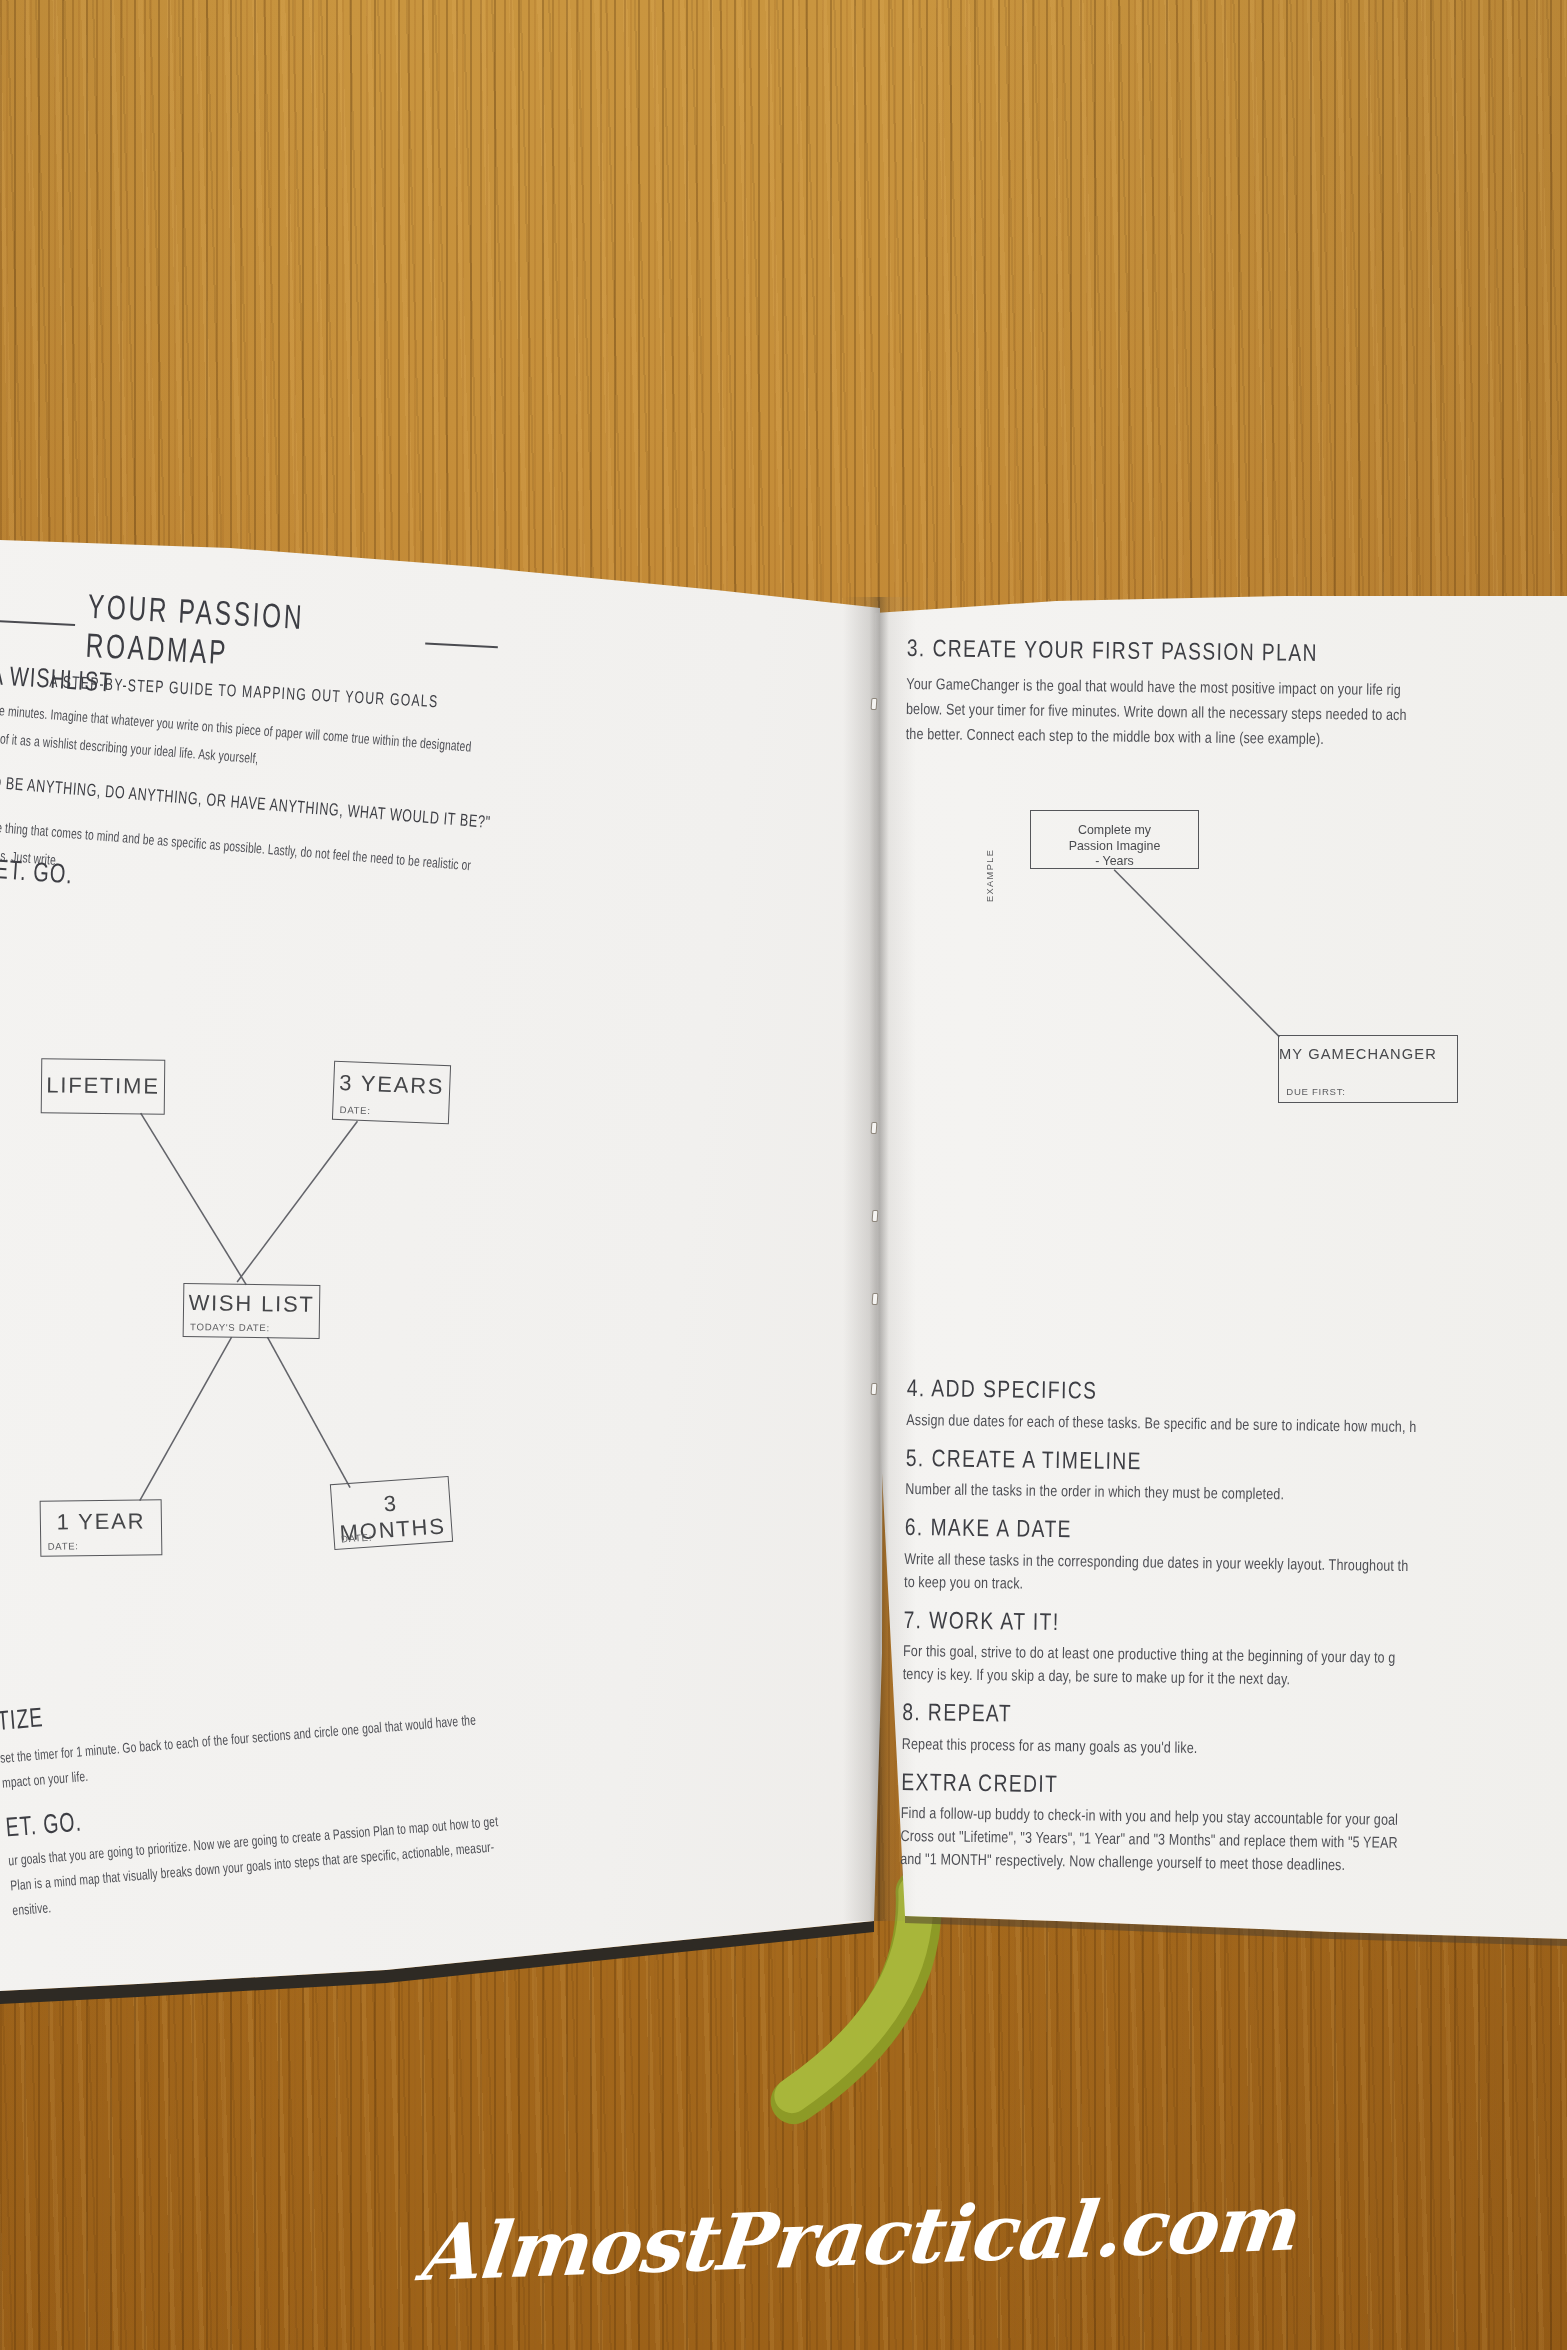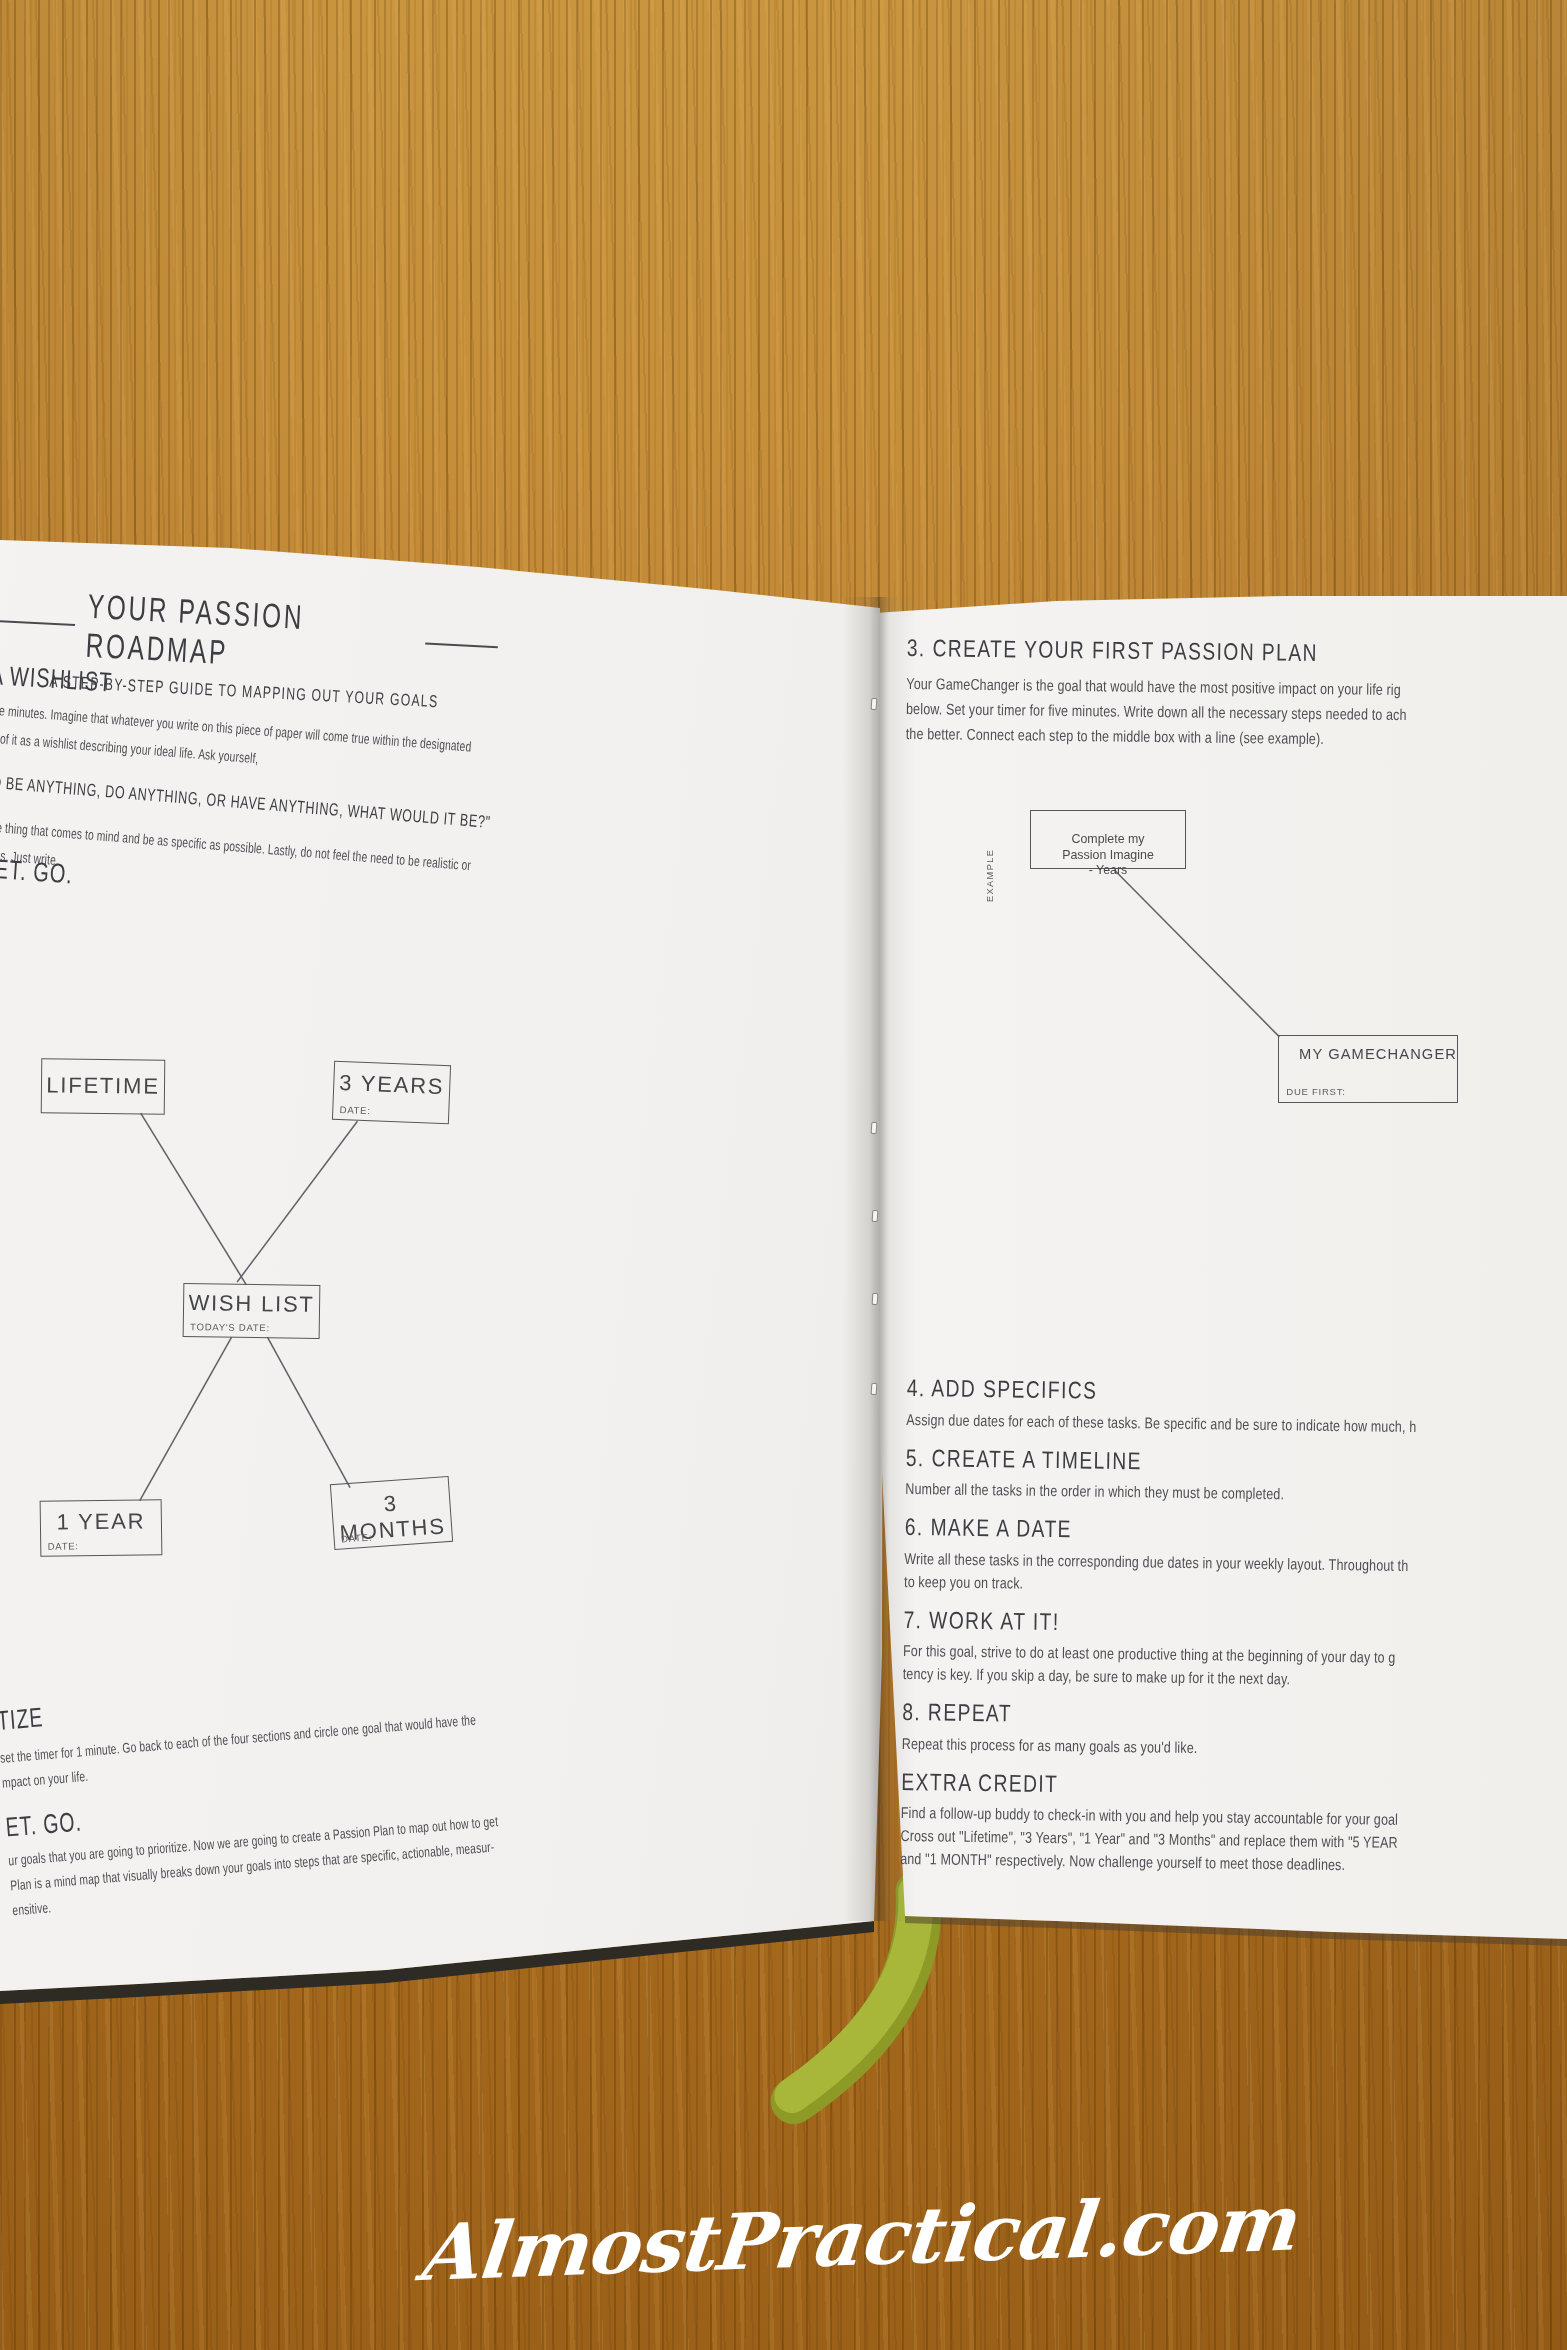--- a/index.html
+++ b/index.html
@@ -99,26 +99,26 @@
   .rp-body{font-size:15.6px;line-height:25px;letter-spacing:0.2px;}
   .rp-sections{position:absolute;left:907px;top:1374px;width:863px;z-index:6;
     transform:rotate(.8deg) scaleX(.8);transform-origin:0 0;}
   .rp-section{margin-bottom:13px;}
   .rp-section .rp-h{margin-bottom:5.5px;}
   .rp-section .rp-body{line-height:23px;}
 
   .ex-label{position:absolute;left:990px;top:812px;width:55px;height:55px;z-index:6;}
   .ex-label span{display:block;transform:rotate(-90deg) translate(-35px,-5.5px);transform-origin:27.5px 27.5px;
     font-size:9.2px;letter-spacing:1.4px;color:#5a5b5e;white-space:nowrap;}
-  .ex-box{position:absolute;left:1030px;top:810px;width:156px;height:59px;z-index:6;
+  .ex-box{position:absolute;left:1030px;top:810px;width:169px;height:59px;z-index:6;
     border:1.4px solid #55565a;text-align:center;font-size:12.4px;line-height:15.6px;
-    padding-top:21px;box-sizing:border-box;color:#4a4b4f;}
+    padding-top:12px;box-sizing:border-box;color:#4a4b4f;}
   .gc-box{position:absolute;left:1278px;top:1035px;width:180px;height:68px;z-index:6;
     border:1.4px solid #55565a;box-sizing:border-box;color:#47484c;}
-  .gc-box .gc-title{text-align:right;margin-top:10px;font-size:14.7px;letter-spacing:1.1px;}
+  .gc-box .gc-title{text-align:left;margin-top:10px;font-size:14.7px;letter-spacing:1.1px;}
   .gc-box .gc-due{position:absolute;left:7.3px;bottom:5.5px;font-size:9.6px;letter-spacing:0.7px;color:#5c5d60;}
 
   
   svg.ribbon{position:absolute;inset:0;width:1568px;height:2351px;z-index:2;pointer-events:none;}
   .watermark{position:absolute;left:424px;top:2195px;width:735px;z-index:7;
     font-family:"DejaVu Serif",serif;font-style:italic;font-weight:700;
     font-size:77px;color:#ffffff;transform:rotate(-2deg) skewX(-10deg);
     letter-spacing:-0.9px;white-space:nowrap;}
 </style>
 </head>

